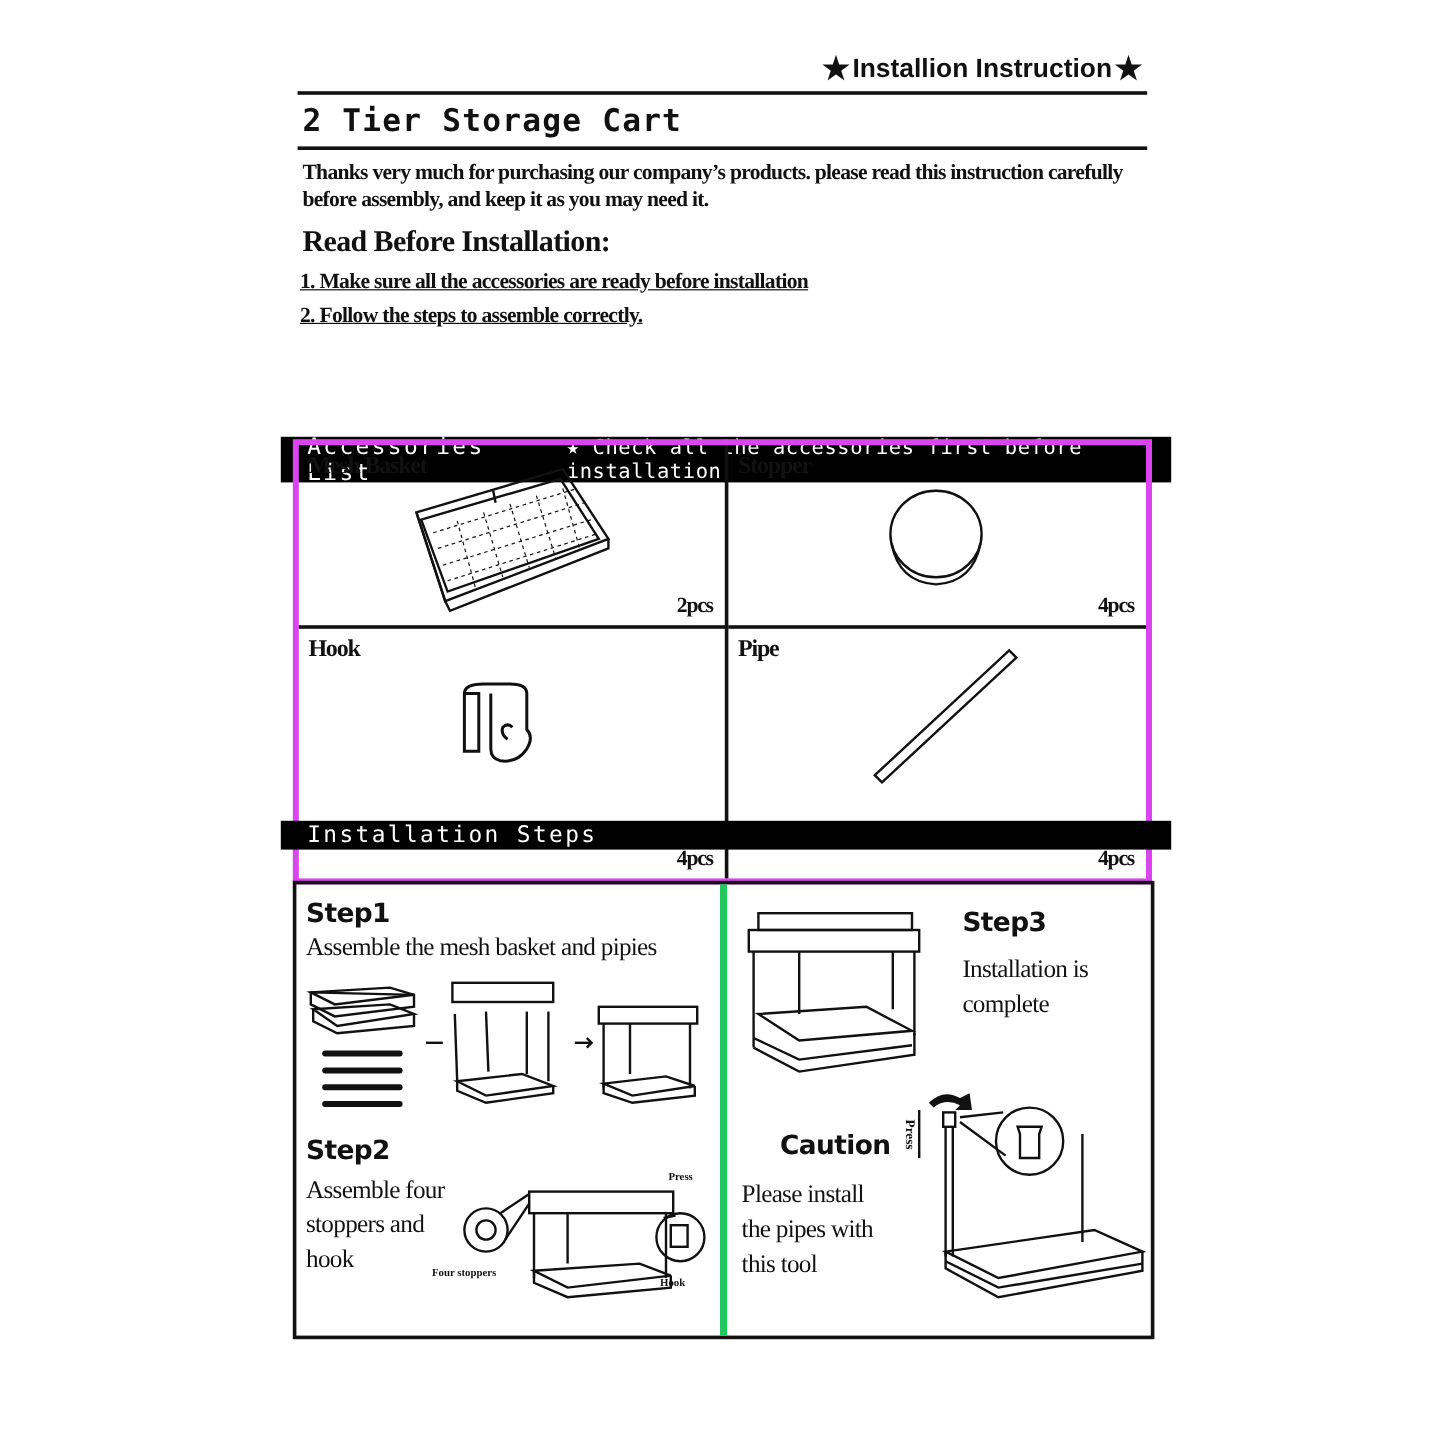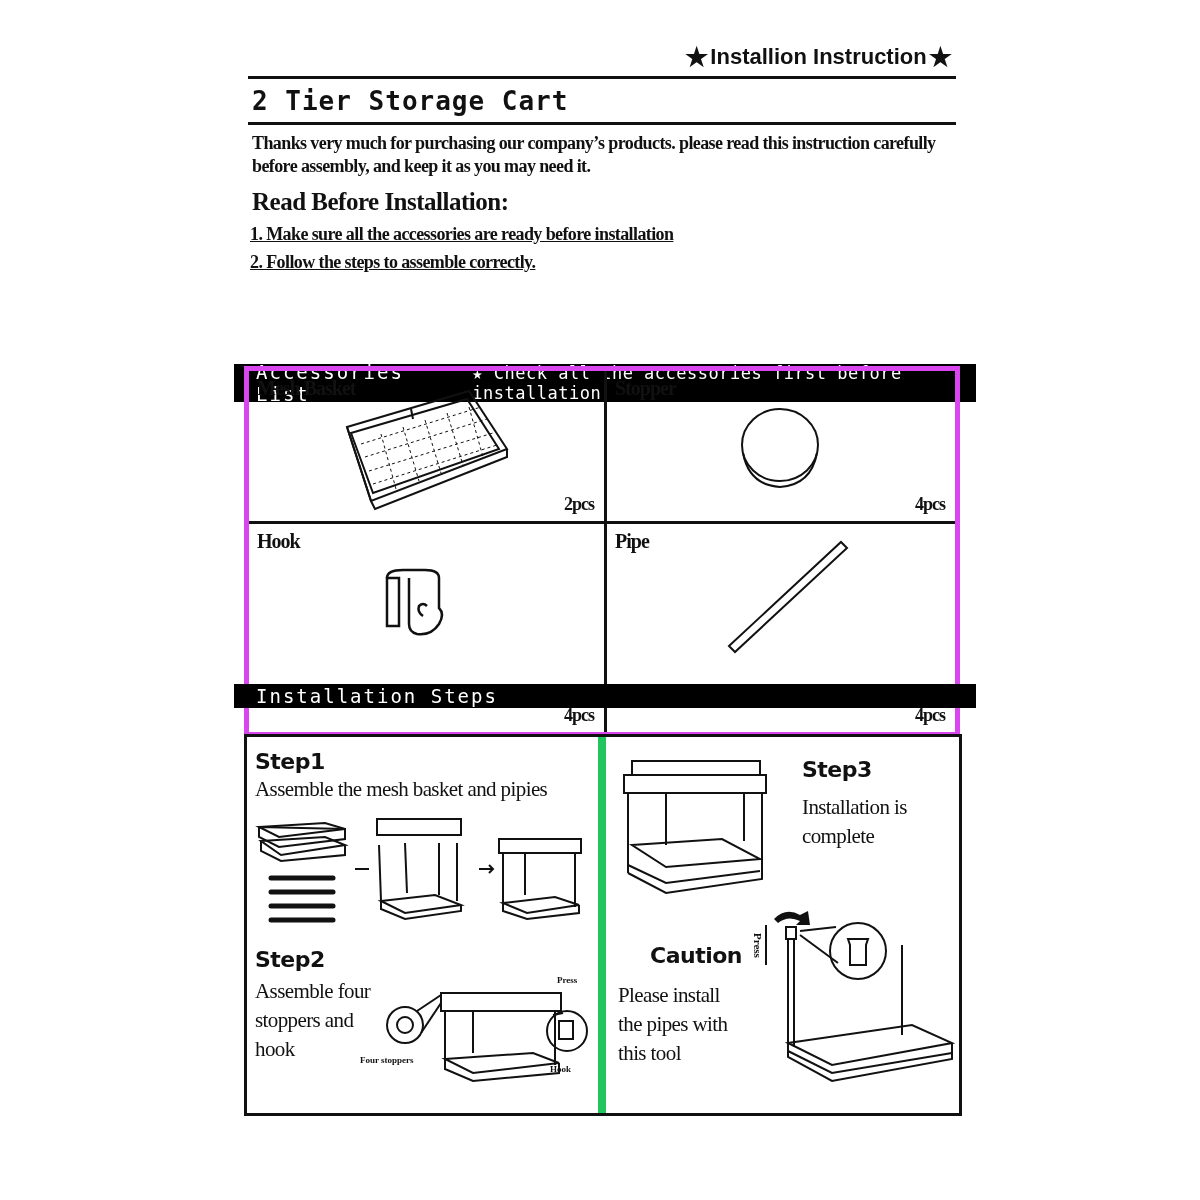--- a/index.html
+++ b/index.html
@@ -19,21 +19,21 @@
   .bar .t2{margin-left:26px;font-size:17px;letter-spacing:0.5px;}
   .acc-grid{left:244px;top:366px;width:716px;height:371px;border:5px solid #d946ef;box-sizing:border-box;display:grid;grid-template-columns:358px 1fr;grid-template-rows:153px 1fr;}
   .cell{position:relative;border-right:3px solid #111;border-bottom:3px solid #111;}
   .cell:nth-child(2n){border-right:none;}
   .cell:nth-child(n+3){border-bottom:none;}
   .cell-label{position:absolute;left:8px;top:6px;font-size:20px;font-weight:bold;letter-spacing:-1px;}
   .cell-qty{position:absolute;right:10px;bottom:6px;font-size:18px;font-weight:bold;letter-spacing:-1px;}
   .cell svg{position:absolute;}
   .steps{left:244px;top:734px;width:718px;height:382px;border:3px solid #111;box-sizing:border-box;display:grid;grid-template-columns:359px 1fr;}
   .step-col{position:relative;}
-  .step-col:first-child{border-right:8px solid #22c55e;padding-left:36px;}
+  .step-col:first-child{border-right:6px solid #22c55e;padding-left:36px;}
   .sh{position:absolute;font-family:"DejaVu Sans",sans-serif;font-weight:bold;font-size:22px;letter-spacing:-0.5px;}
   .sd{position:absolute;font-size:21px;line-height:29px;letter-spacing:-0.6px;}
   .tiny{position:absolute;font-size:9px;font-weight:bold;}
 </style>
 </head>
 <body>
 
 <div class="abs top-title">
   <span class="star">★</span>
   <span>Installion Instruction</span>

